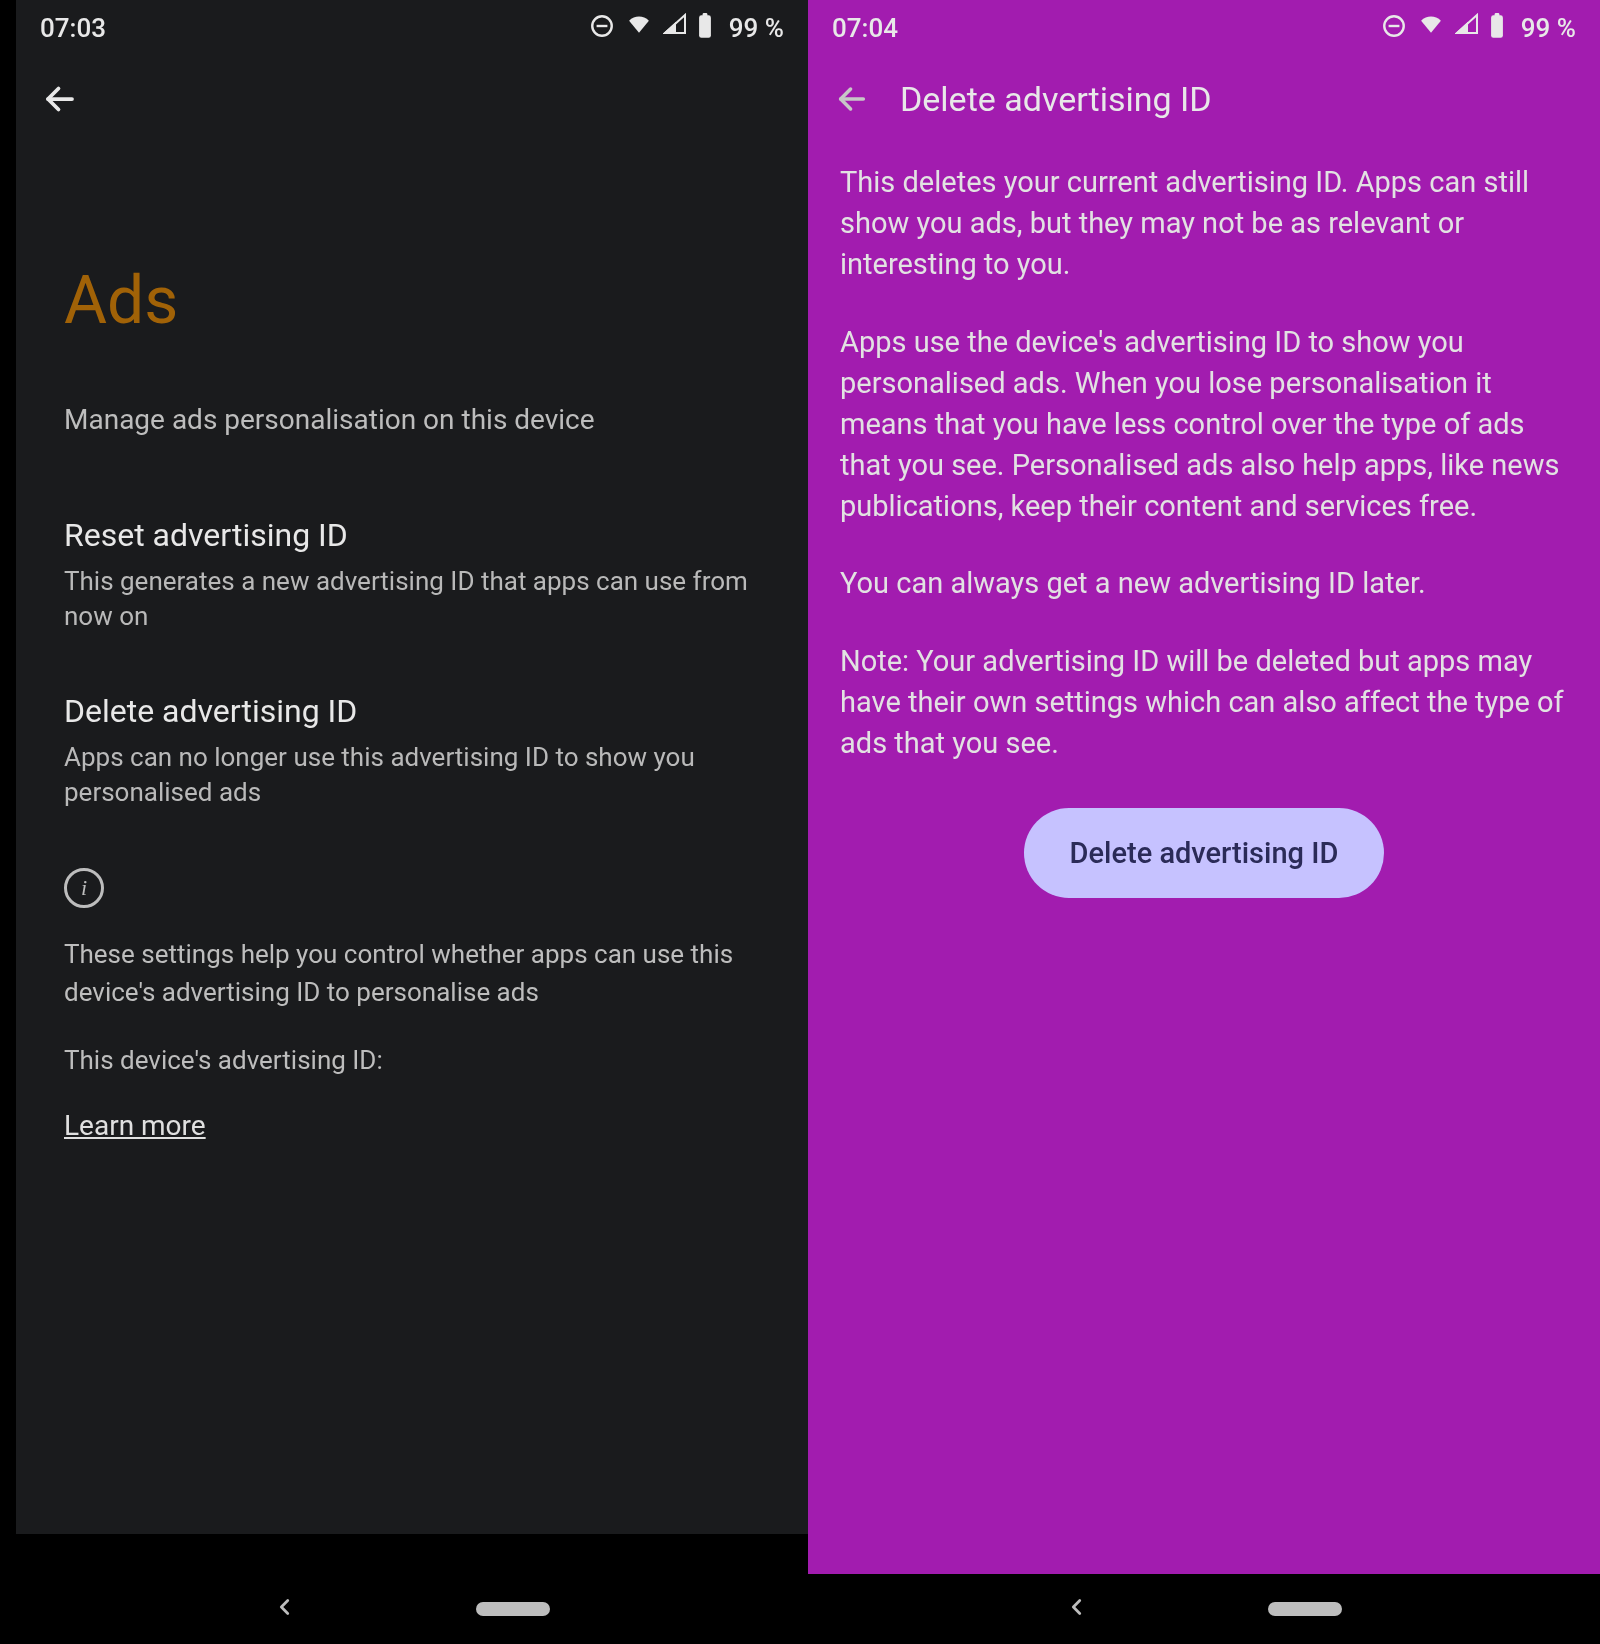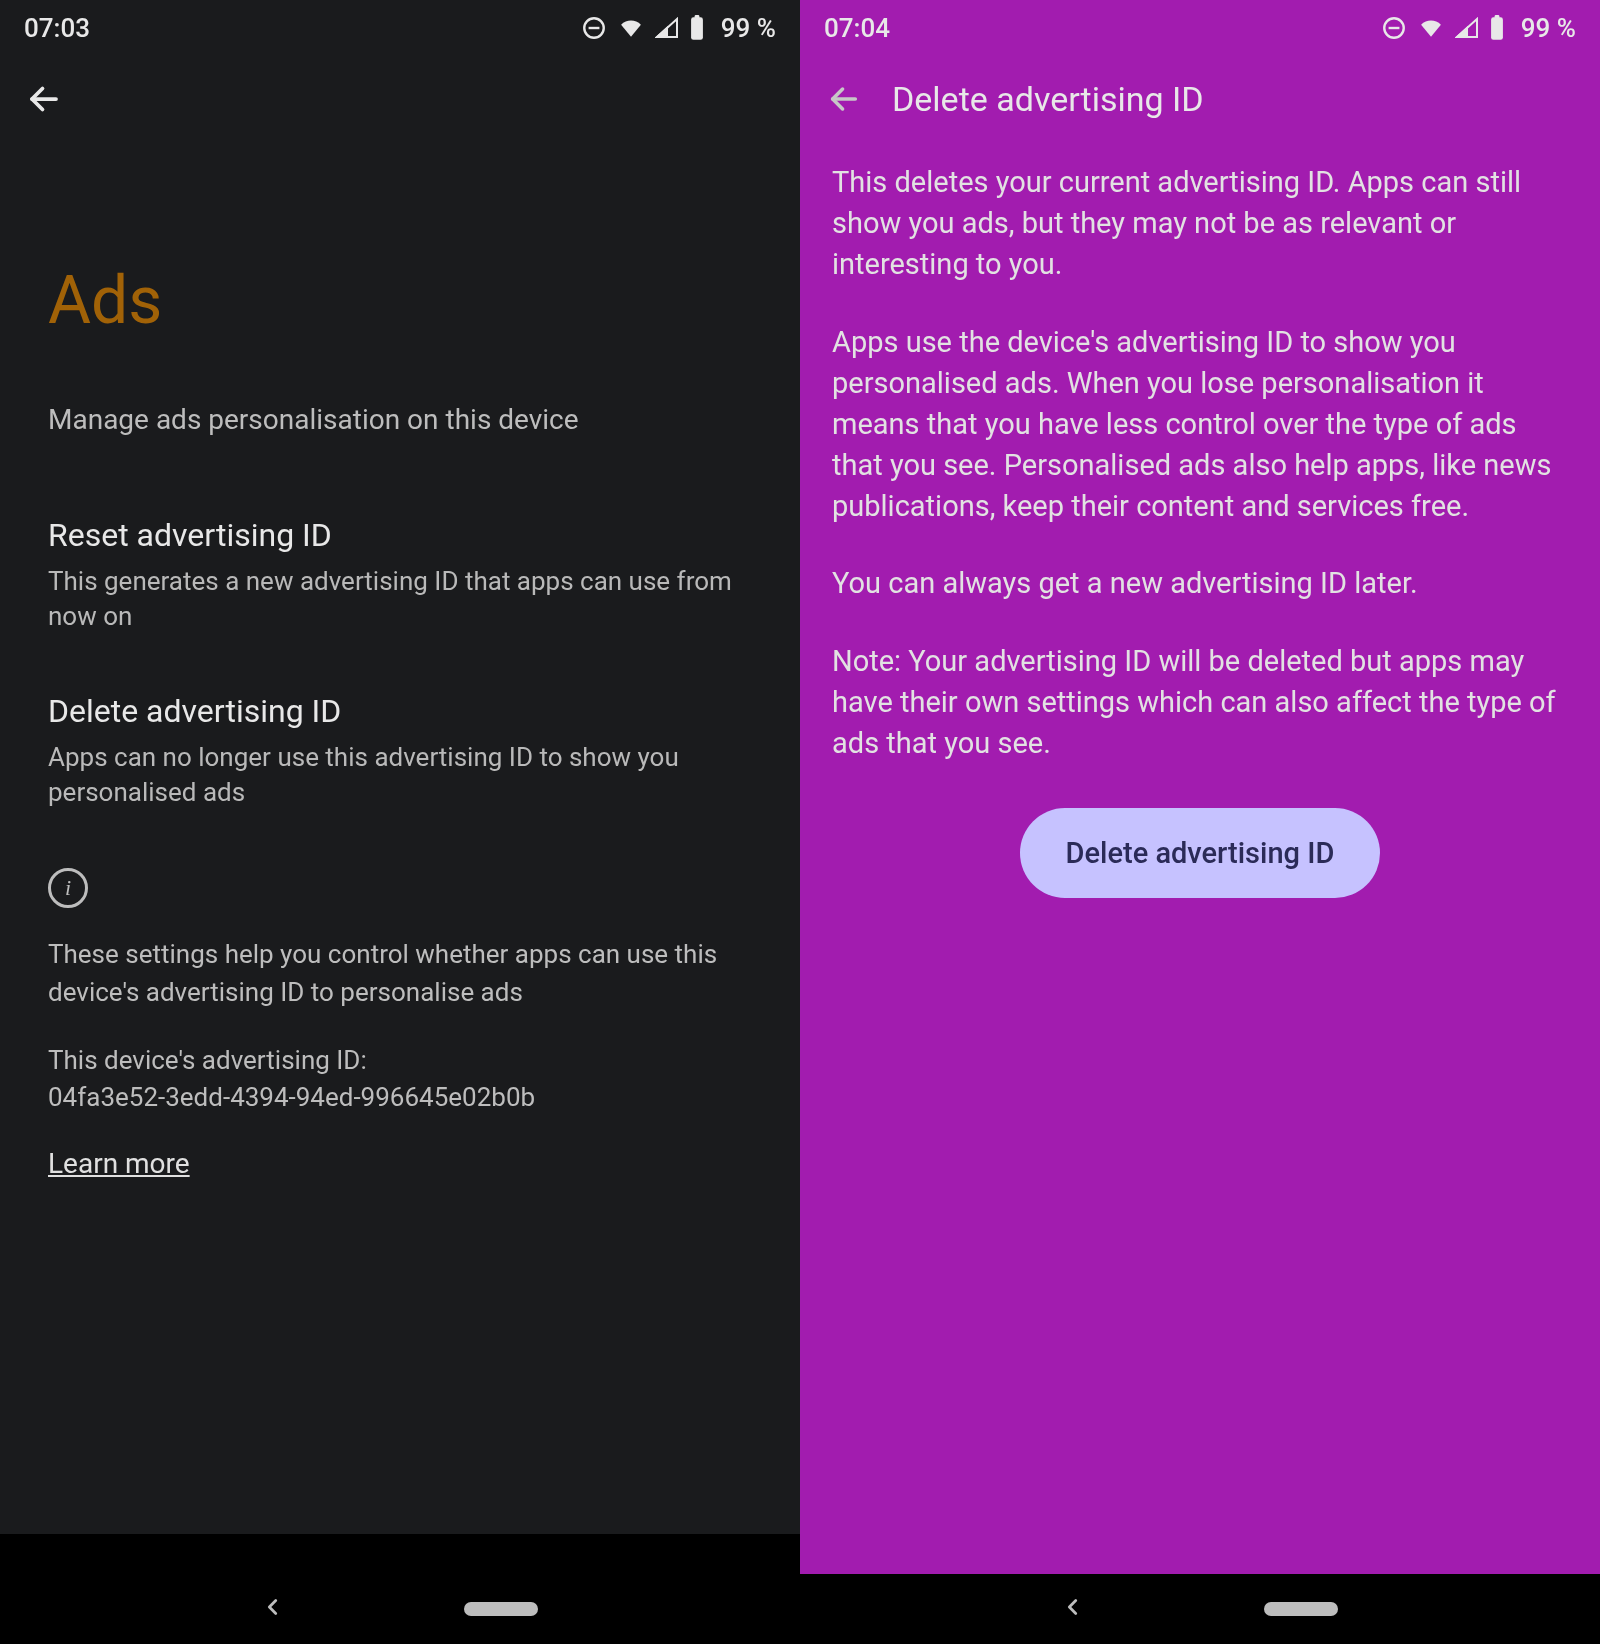--- a/index.html
+++ b/index.html
@@ -1,23 +1,23 @@
 <!DOCTYPE html>
 <html><head>
 <meta charset="utf-8">
 <style>
   * { box-sizing: border-box; margin: 0; padding: 0; }
   html, body { width: 1600px; height: 1644px; font-family: Roboto, "Segoe UI", Arial, sans-serif; background:#000; }
-  .canvas { display:flex; width:1600px; height:1644px; }
+  .canvas { display:flex; width:1600px; height:1644px;padding-left:16px; }
   .phone { width:800px; height:1644px; background:#1a1b1d; position:relative; color:#e6e6e6; display:flex; flex-direction:column; }
   .phone.right { background:#a21caf; }
 
   
   .statusbar { height:56px; display:flex; align-items:center; justify-content:space-between; padding:0 24px; font-size:26px; font-weight:500; color:#e8e8e8; }
-  .status-icons { display:flex; align-items:center; gap:10px; }
+  .status-icons { display:flex; gap:10px; }
   .status-icons svg { display:block; }
   .batt-pct { font-size:26px; font-weight:500; margin-left:6px; }
 
   
   .appbar { height:86px; display:flex; align-items:center; gap:28px; padding:0 24px; }
   .back-btn { width:40px; height:40px; display:flex; align-items:center; justify-content:center; color:#e8e8e8; }
   .appbar-title { font-size:34px; font-weight:400; color:#e8e8e8; }
 
   
   .content-left { padding: 0 48px; flex:1; overflow:hidden; }
@@ -108,21 +108,20 @@
       </div>
 
 
       <div class="info-row">
         <div class="info-icon">i</div>
       </div>
 
       <div class="footer-text">These settings help you control whether apps can use this device's advertising ID to personalise ads</div>
       <div class="footer-text">
         <span>This device's advertising ID:</span><br>
-        <span>04fa3e52-3edd-4394-94ed-996645e02b0b</span>
       </div>
       <a class="learn-more">Learn more</a>
     </div>
 
     <div class="black-strip"></div>
     <div class="navbar">
       <span class="nav-back-chevron">
         <svg width="22" height="22" viewBox="0 0 24 24" fill="none" stroke="#bdbdbd" stroke-width="3" stroke-linecap="round" stroke-linejoin="round">
             <polyline points="15,5 8,12 15,19"></polyline>
           </svg>

